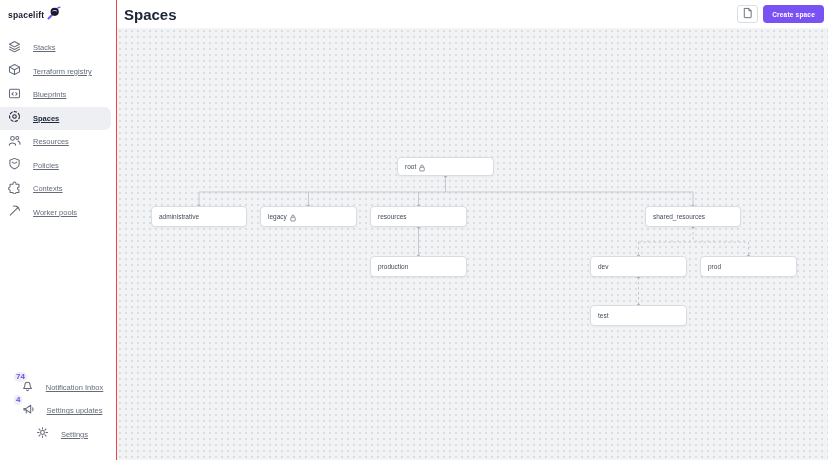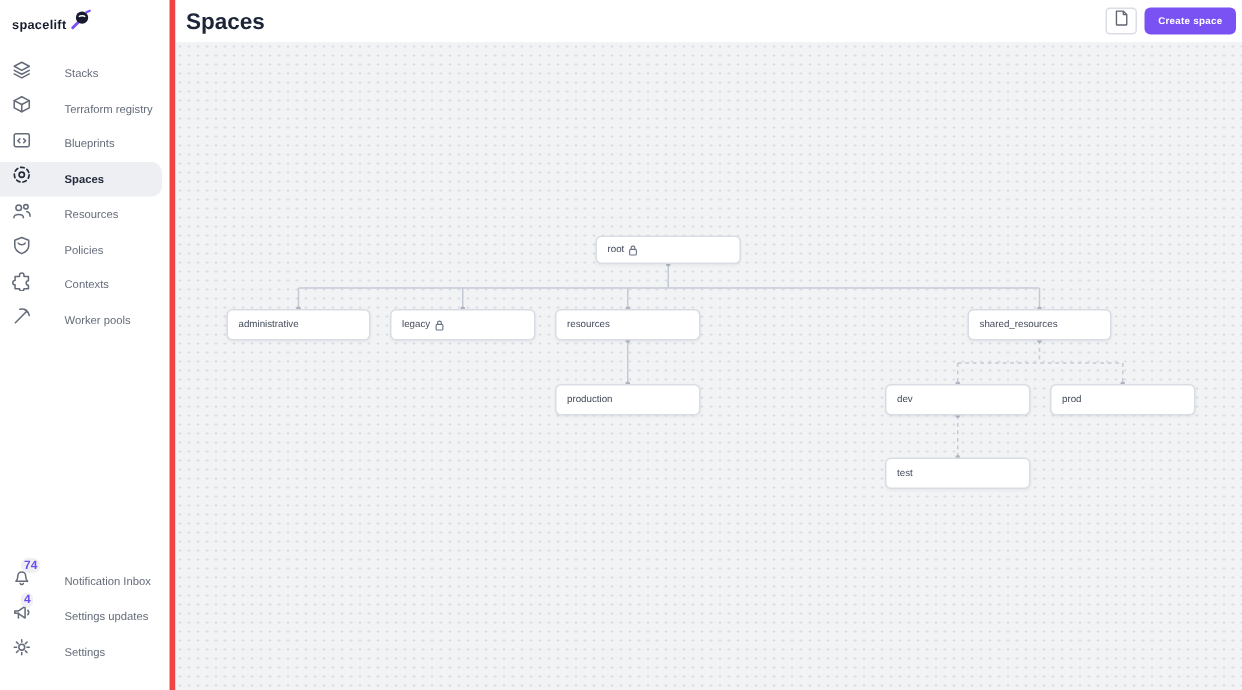--- a/index.html
+++ b/index.html
@@ -2,34 +2,34 @@
 <html><head>
 <meta charset="utf-8">
 <style>
   * { margin:0; padding:0; box-sizing:border-box; }
   html,body { width:828px; height:460px; overflow:hidden;
     font-family:"Liberation Sans", sans-serif; background:#fff; }
   .app { display:flex; width:828px; height:460px; }
 
   
   .sidebar { width:117px; min-width:117px; height:100%; background:#fff;
-    border-right:4px solid #ef4444; display:flex; flex-direction:column; }
+    border-right:1px solid #ef4444; display:flex; flex-direction:column; }
   .logo { display:flex; align-items:center; gap:2px; padding:6px 0 4px 8px; }
   .logo-text { font-size:8.5px; font-weight:800; color:#171b2d; letter-spacing:.2px; }
   .nav { margin-top:8px; }
-  .nav-item { position:relative; display:flex; align-items:center; gap:22px;
-    height:23.5px; padding-left:8px; color:#646b79; cursor:pointer; }
+  .nav-item { position:relative; display:flex; align-items:center; gap:12px;
+    height:23.5px; padding-left:8px; color:#646b79; cursor:pointer;text-decoration:underline; }
   .nav-item .lbl { font-size:7.5px; white-space:nowrap; }
   .nav-item.selected { background:#edeff2; border-radius:0 7px 7px 0;
     margin-right:5px; color:#232a3c; }
   .nav-item.selected .lbl { font-weight:700; }
   .nav-item svg { flex:0 0 auto; }
   .spacer { flex:1; }
   .footer { padding-bottom:14px; }
-  .footer .nav-item { height:23.5px; }
+  .footer .nav-item { height:23.5px;justify-content:center; }
   .badge { position:absolute; top:-4px; left:14px; font-size:8px; font-weight:700;
     color:#6f4bf2; background:#eef0f3; border-radius:5px; padding:0 2px; line-height:10px; }
 
   
   .main { flex:1; display:flex; flex-direction:column; height:100%; }
   .topbar { height:28px; min-height:28px; background:#fff; display:flex;
     align-items:center; padding:0 4px 0 7px; }
   .page-title { font-size:15px; font-weight:700; color:#1c2538; }
   .topbar-right { margin-left:auto; display:flex; align-items:center; gap:5px; }
   .icon-btn { width:21px; height:18px; background:#fff; border:1px solid #dadee4;

